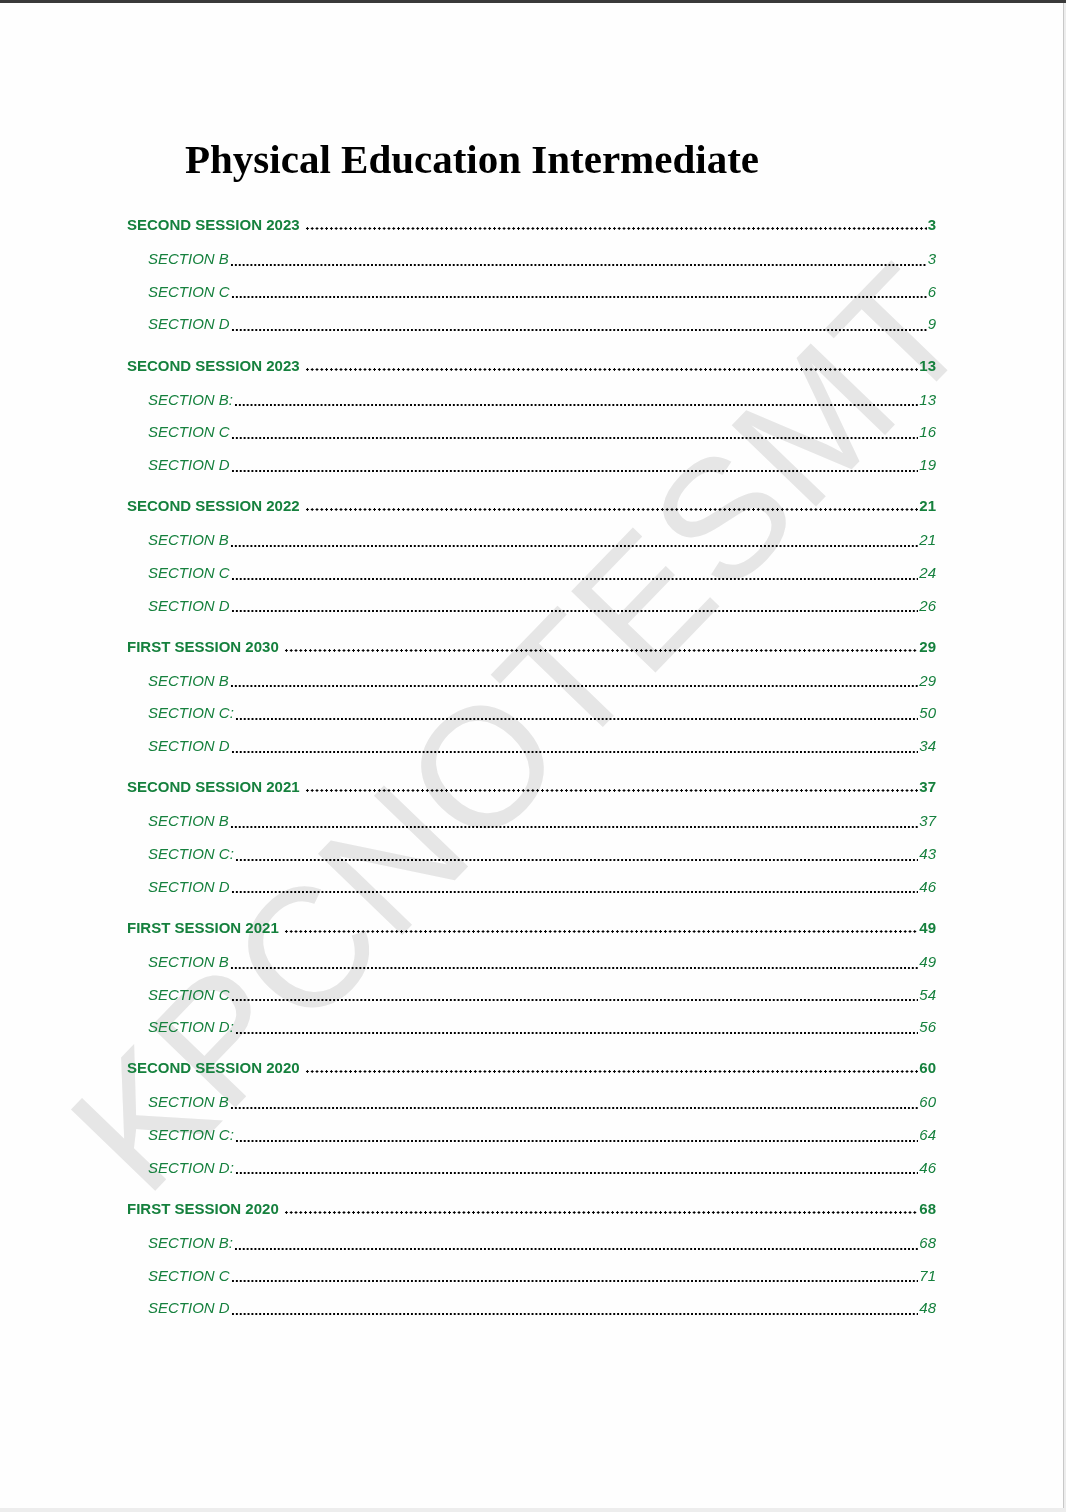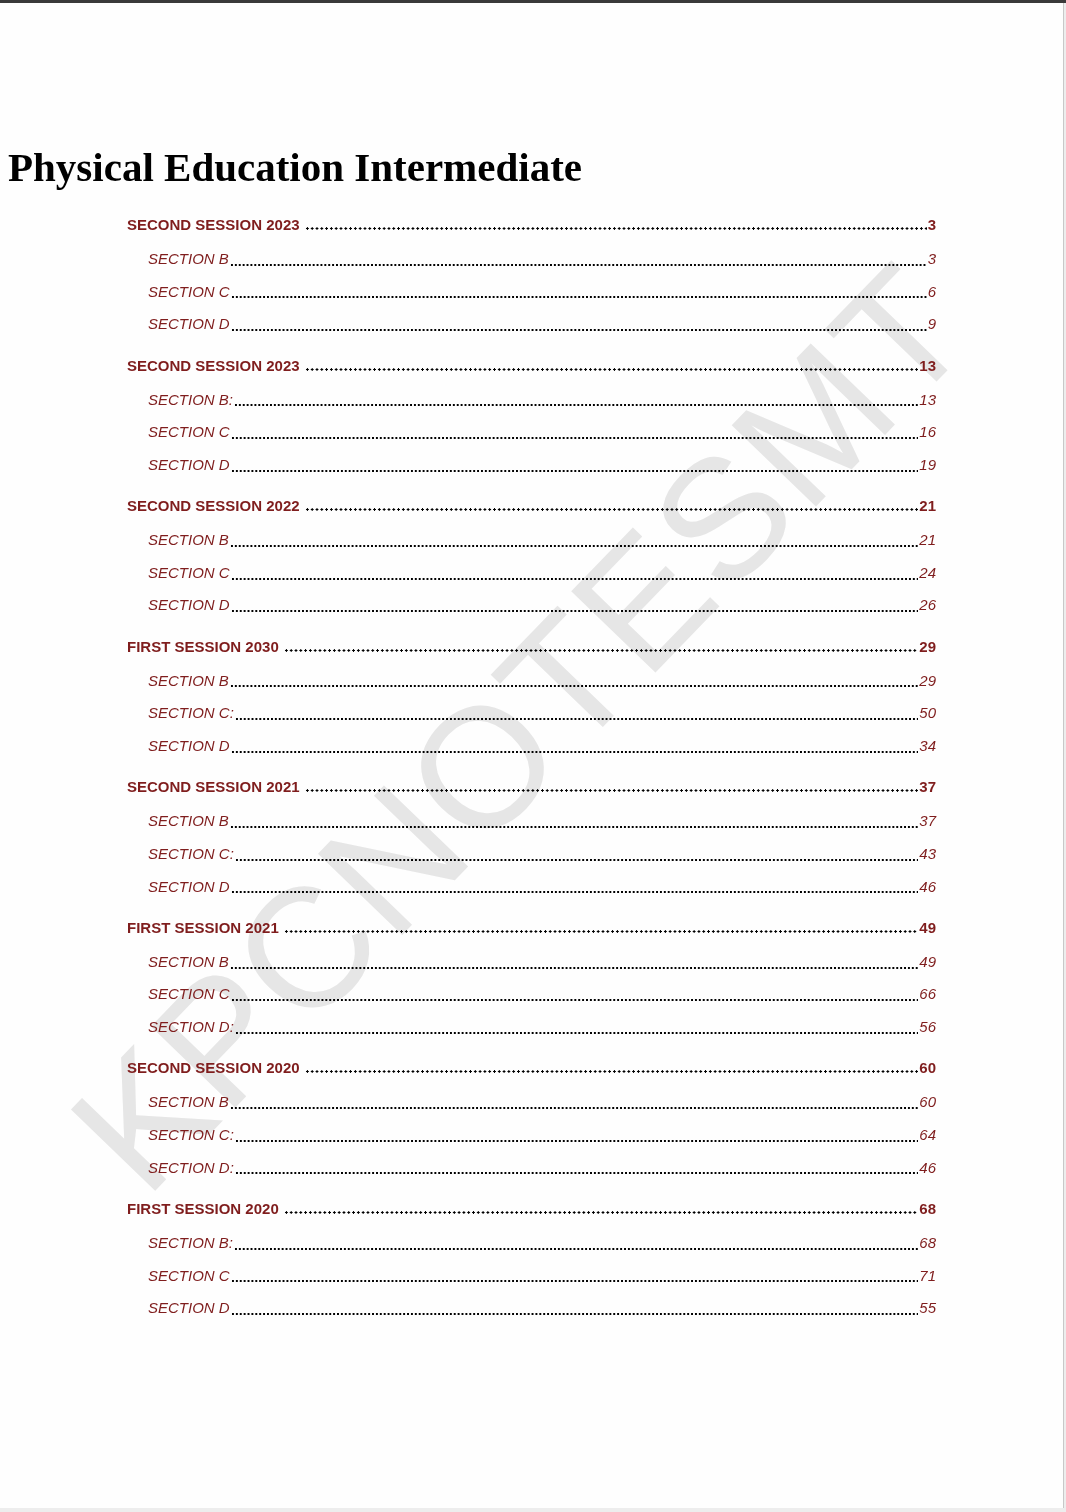--- a/index.html
+++ b/index.html
@@ -43,46 +43,46 @@
       color: #e6e6e6;
       white-space: nowrap;
       z-index: 0;
       user-select: none;
     }
     .title {
       position: absolute;
       left: 0;
       top: 130px;
       width: 944px;
-      text-align: left;
+      text-align: center;
       font-family: "Liberation Serif", serif;
       font-weight: bold;
       font-size: 41px;
       color: #000;
       z-index: 1;
-      margin: 8px;
+      margin: 0;
       line-height: 52px;
     }
     .toc {
       position: absolute;
       left: 127px;
       top: 208px;
       width: 809px;
       z-index: 1;
     }
     .toc-group {
       margin-bottom: 10.5px;
     }
     .toc-row {
       display: flex;
-      align-items: flex-end;
+      align-items: flex-start;
       height: 32.7px;
       line-height: 32.7px;
       font-size: 15px;
-      color: #7f1d1d;
+      color: #15803d;
     }
     .toc-row.session {
       font-weight: bold;
       font-size: 15px;
       height: 27px;
       line-height: 27px;
       margin-bottom: 5px;
     }
     .toc-row.section {
       font-style: italic;
@@ -257,21 +257,21 @@
         <span class="toc-page">49</span>
       </div>
       <div class="toc-row section">
         <span class="toc-label">SECTION B</span>
         <span class="leader"></span>
         <span class="toc-page">49</span>
       </div>
       <div class="toc-row section">
         <span class="toc-label">SECTION C</span>
         <span class="leader"></span>
-        <span class="toc-page">66</span>
+        <span class="toc-page">54</span>
       </div>
       <div class="toc-row section">
         <span class="toc-label">SECTION D:</span>
         <span class="leader"></span>
         <span class="toc-page">56</span>
       </div>
     </div>
 
     <div class="toc-group">
       <div class="toc-row session">
@@ -308,18 +308,18 @@
         <span class="toc-page">68</span>
       </div>
       <div class="toc-row section">
         <span class="toc-label">SECTION C</span>
         <span class="leader"></span>
         <span class="toc-page">71</span>
       </div>
       <div class="toc-row section">
         <span class="toc-label">SECTION D</span>
         <span class="leader"></span>
-        <span class="toc-page">55</span>
+        <span class="toc-page">48</span>
       </div>
     </div>
 
   </div>
 </div>
 
 </body></html>

